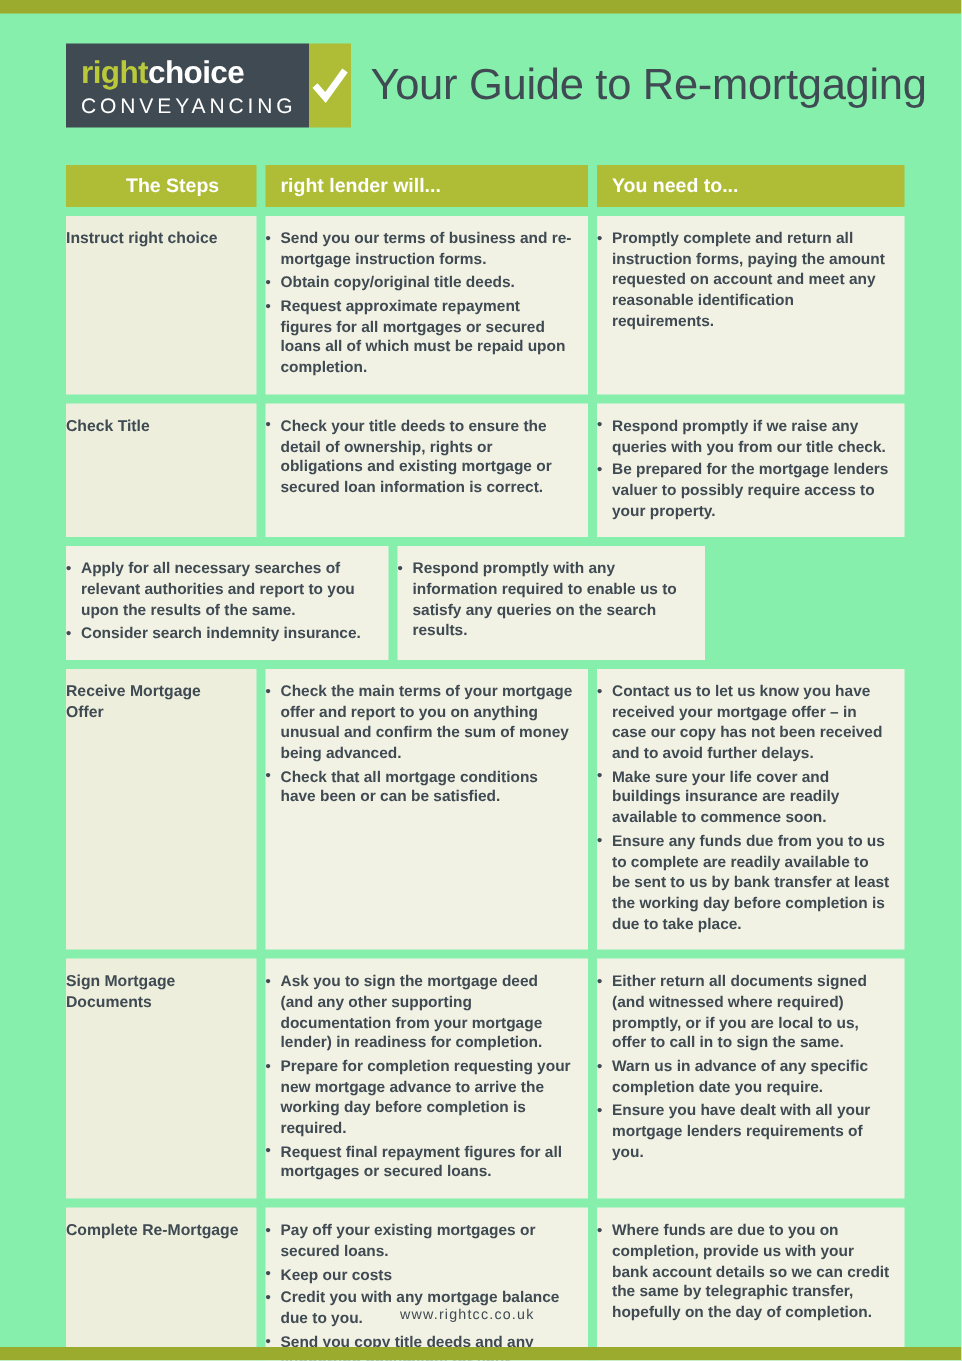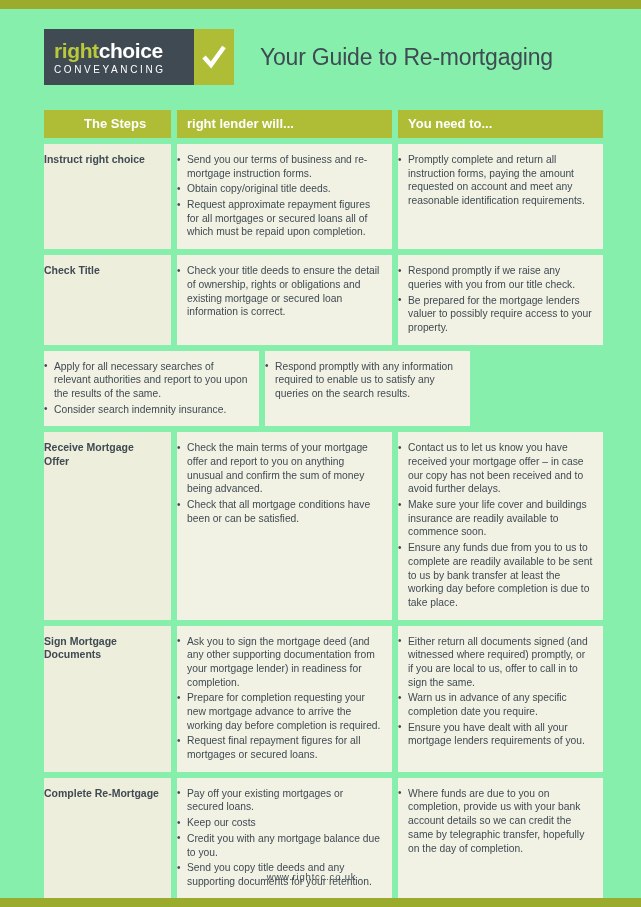--- a/index.html
+++ b/index.html
@@ -57,37 +57,37 @@
   .logo-wordmark {
     font-size: 21px;
     font-weight: bold;
     letter-spacing: -0.4px;
     line-height: 1;
   }
   .logo-right { color: #b9c93a; }
   .logo-choice { color: #ffffff; }
   .logo-sub {
     margin-top: 4px;
-    font-size: 10px;
+    font-size: 14px;
     letter-spacing: 2.6px;
     color: #ffffff;
     line-height: 1;
   }
   .logo-tick {
     width: 40px;
     background: #aebd35;
     display: flex;
     align-items: center;
     justify-content: center;
   }
   .logo-tick svg { display: block; }
   .doc-title {
-    margin-left: 26px;
-    color: #3f4a52;
-    font-size: 23px;
+    margin-left: 13px;
+    color: #3f4a52;
+    font-size: 29px;
     letter-spacing: -0.2px;
     white-space: nowrap;
   }
   
   .table {
     margin-top: 22px;
     width: 553px;
   }
   .head-row {
     display: flex;
@@ -118,20 +118,21 @@
     background: #edeedc;
     font-weight: bold;
     font-size: 10.5px;
     color: #3f4a52;
     line-height: 1.3;
   }
   ul.bullets {
     margin: 0;
     padding: 0;
     list-style: none;
+    font-weight: bold;
   }
   ul.bullets li {
     position: relative;
     padding-left: 10px;
     margin-bottom: 2px;
     font-size: 10.3px;
     line-height: 1.33;
     color: #3f4a52;
   }
   ul.bullets li:last-child { margin-bottom: 0; }

